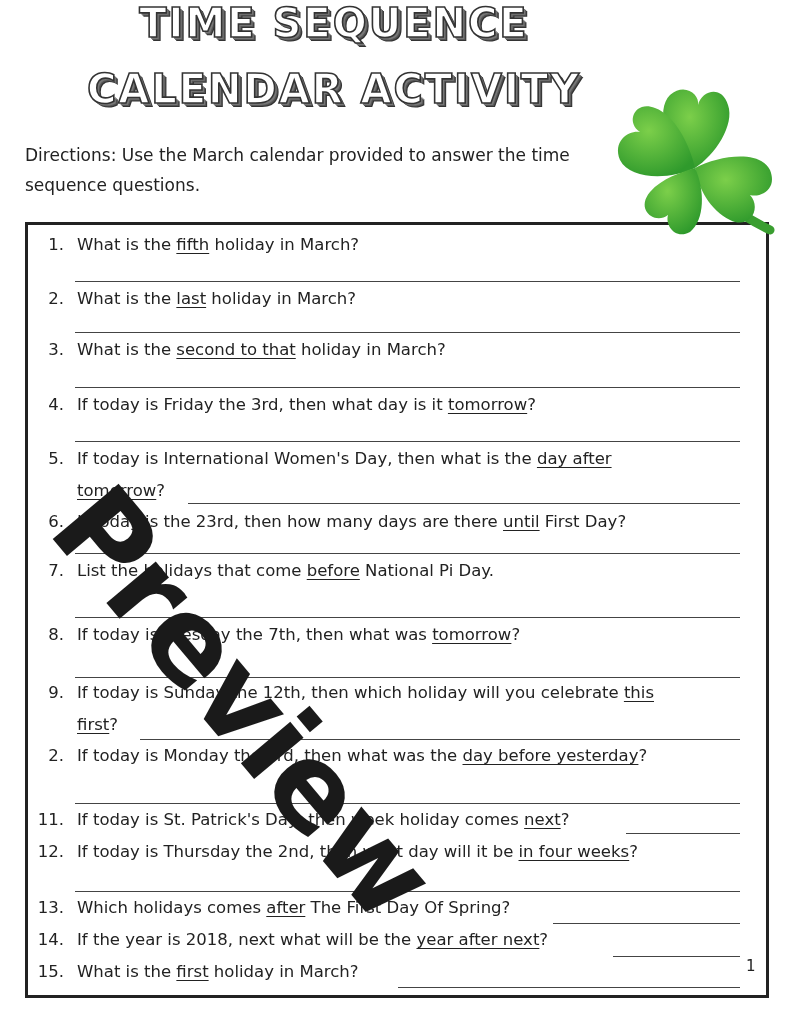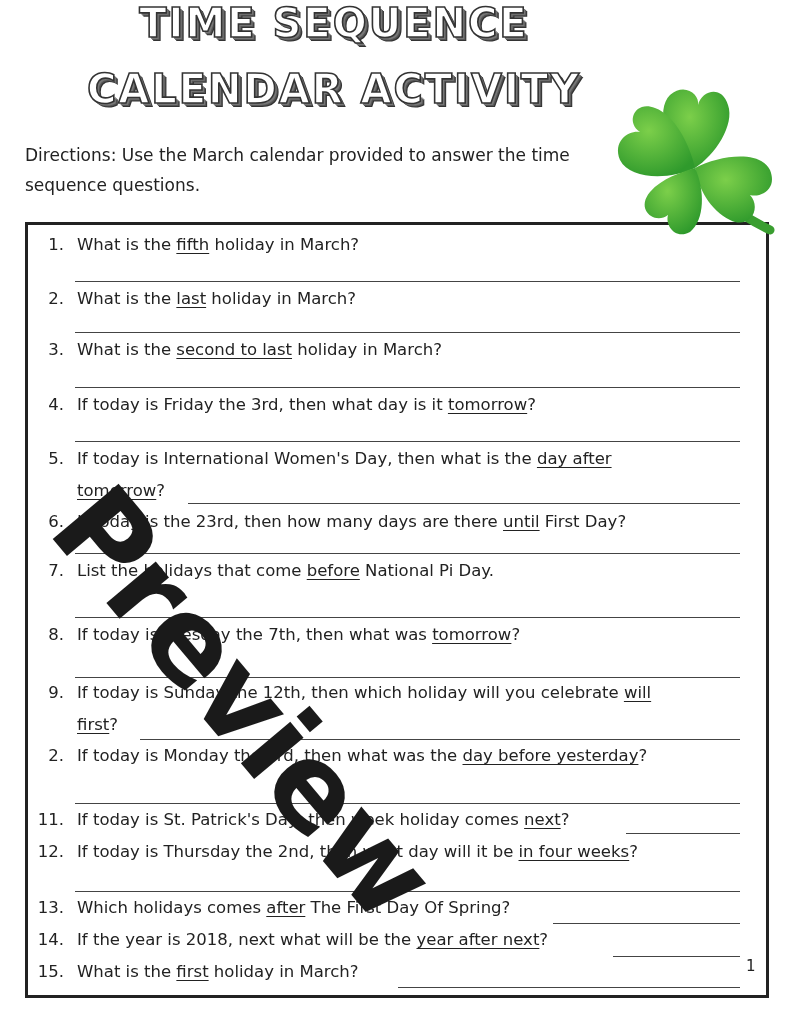--- a/index.html
+++ b/index.html
@@ -58,21 +58,21 @@
   <div class="line" style="left:47px; width:665px; top:56px;"></div>
 
   <div class="q" style="top:64px;">
     <span class="qn">2.</span>
     <span class="qt"><span>What is the </span><span class="u">last</span><span> holiday in March?</span></span>
   </div>
   <div class="line" style="left:47px; width:665px; top:107px;"></div>
 
   <div class="q" style="top:115px;">
     <span class="qn">3.</span>
-    <span class="qt"><span>What is the </span><span class="u">second to last</span><span> holiday in March?</span></span>
+    <span class="qt"><span>What is the </span><span class="u">second to that</span><span> holiday in March?</span></span>
   </div>
   <div class="line" style="left:47px; width:665px; top:162px;"></div>
 
   <div class="q" style="top:170px;">
     <span class="qn">4.</span>
     <span class="qt"><span>If today is Friday the 3rd, then what day is it </span><span class="u">tomorrow</span><span>?</span></span>
   </div>
   <div class="line" style="left:47px; width:665px; top:216px;"></div>
 
   <div class="q" style="top:224px;">
@@ -97,21 +97,21 @@
   <div class="line" style="left:47px; width:665px; top:392px;"></div>
 
   <div class="q" style="top:400px;">
     <span class="qn">8.</span>
     <span class="qt"><span>If today is Tuesday the 7th, then what was </span><span class="u">tomorrow</span><span>?</span></span>
   </div>
   <div class="line" style="left:47px; width:665px; top:452px;"></div>
 
   <div class="q" style="top:458px;">
     <span class="qn">9.</span>
-    <span class="qt"><span>If today is Sunday the 12th, then which holiday will you celebrate </span><span class="u">will</span><span></span></span>
+    <span class="qt"><span>If today is Sunday the 12th, then which holiday will you celebrate </span><span class="u">this</span><span></span></span>
   </div>
   <div class="q" style="top:490px;">
     <span class="qt"><span class="u">first</span><span>?</span></span>
   </div>
   <div class="line" style="left:112px; width:600px; top:514px;"></div>
 
   <div class="q" style="top:521px;">
     <span class="qn">2.</span>
     <span class="qt"><span>If today is Monday the 3rd, then what was the </span><span class="u">day before yesterday</span><span>?</span></span>
   </div>

